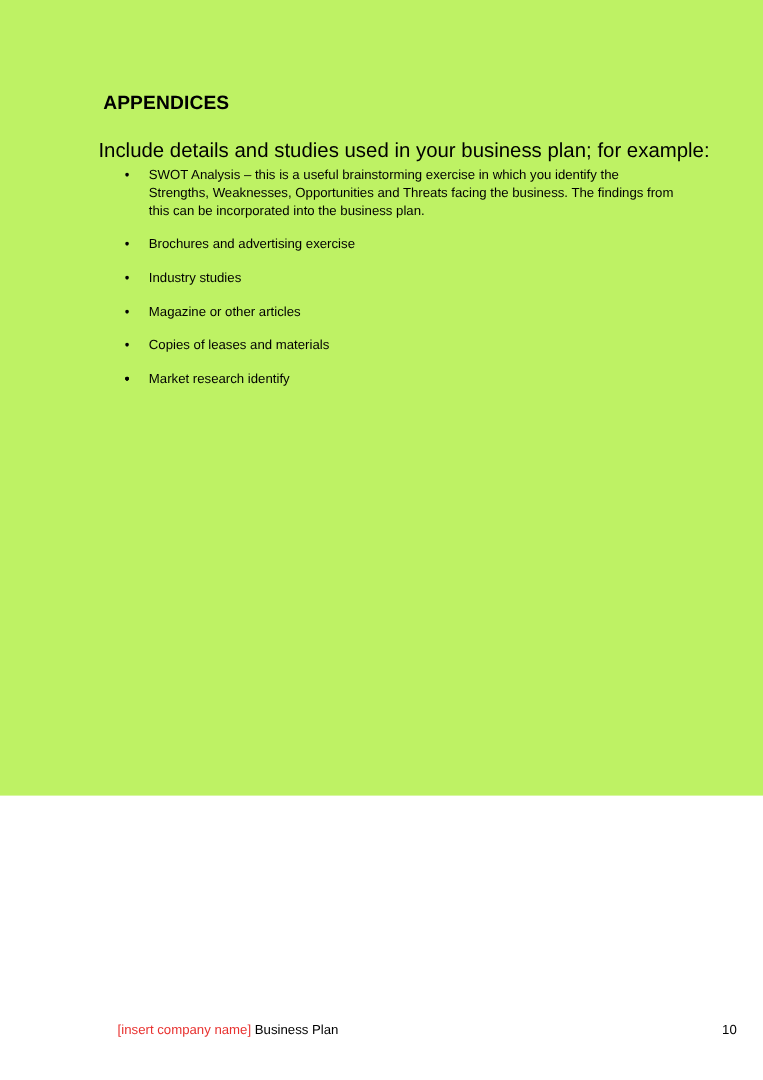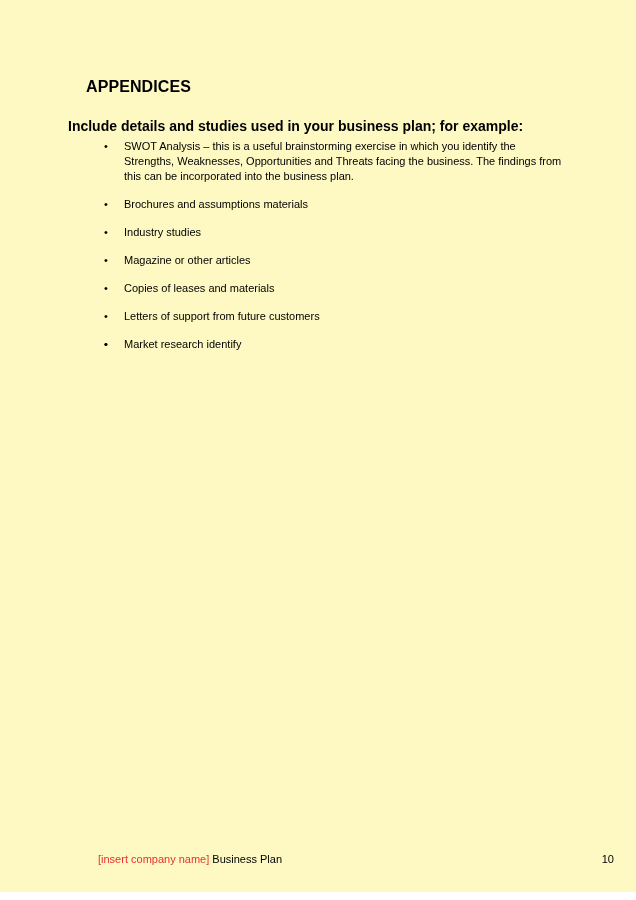--- a/index.html
+++ b/index.html
@@ -1,28 +1,28 @@
 <!DOCTYPE html>
 <html><head>
   <meta charset="utf-8">
   <style>
     html, body { margin: 0; padding: 0; background: #ffffff; }
     body {
       width: 636px; height: 900px; position: relative; overflow: hidden;
       font-family: "Liberation Sans", "DejaVu Sans", sans-serif;
       color: #000000;
     }
-    .page { position: absolute; left: 0; top: 0; width: 636px; height: 892px; background: #fef9c3; }
+    .page { position: absolute; left: 0; top: 0; width: 636px; height: 663px; background: #bef264; }
     .heading {
       position: absolute; left: 86px; top: 78px;
       font-size: 16px; font-weight: bold; letter-spacing: 0.1px;
     }
     .intro {
-      position: absolute; left: 68px; top: 119px;
-      font-size: 14px; line-height: 14px; font-weight: bold;
+      position: absolute; left: 82px; top: 119px;
+      font-size: 17px; line-height: 14px;
     }
     .list {
       position: absolute; left: 86px; top: 139px; width: 480px;
       margin: 0; padding: 0; list-style: none;
     }
     .list-item {
       position: relative; padding-left: 38px;
       font-size: 11px; line-height: 15px;
       margin-bottom: 13px;
     }
@@ -44,37 +44,36 @@
   <div class="heading">APPENDICES</div>
   <div class="intro">Include details and studies used in your business plan; for example:</div>
 
   <ul class="list">
     <li class="list-item">
       <span class="bullet">•</span>
       <span>SWOT Analysis – this is a useful brainstorming exercise in which you identify the Strengths, Weaknesses, Opportunities and Threats facing the business.  The findings from this can be incorporated into the business plan.</span>
     </li>
     <li class="list-item">
       <span class="bullet">•</span>
-      <span>Brochures and assumptions materials</span>
+      <span>Brochures and advertising exercise</span>
     </li>
     <li class="list-item">
       <span class="bullet">•</span>
       <span>Industry studies</span>
     </li>
     <li class="list-item">
       <span class="bullet">•</span>
       <span>Magazine or other articles</span>
     </li>
     <li class="list-item">
       <span class="bullet">•</span>
       <span>Copies of leases and materials</span>
     </li>
     <li class="list-item">
       <span class="bullet">•</span>
-      <span>Letters of support from future customers</span>
     </li>
     <li class="list-item">
       <span class="bullet">•</span>
     </li>
     <li class="list-item">
       <span class="bullet">•</span>
       <span>Market research identify</span>
     </li>
   </ul>
 

